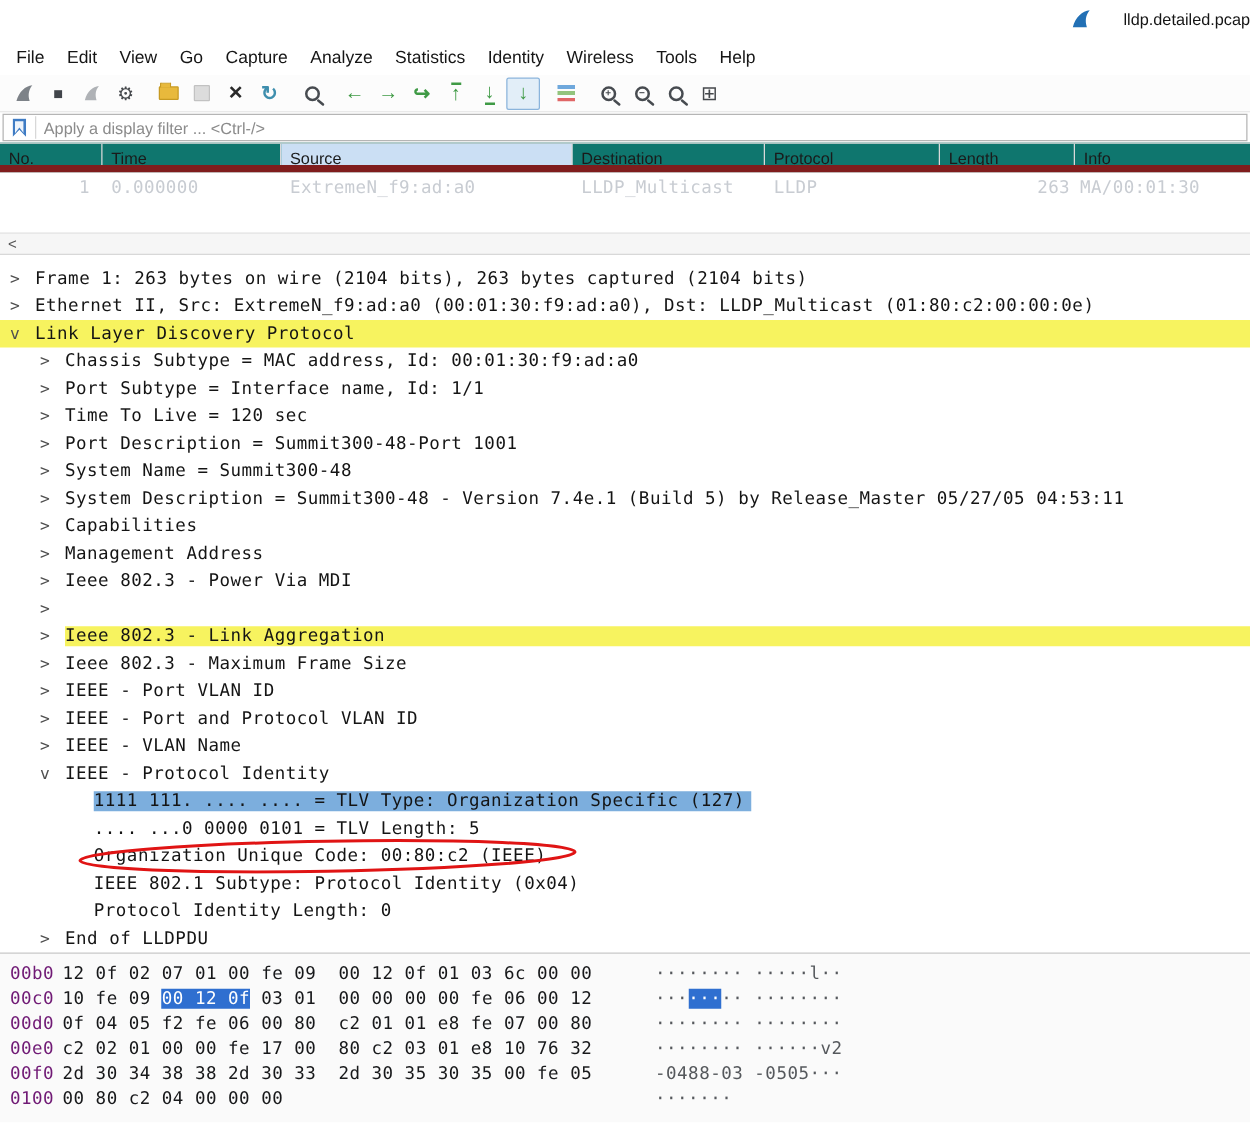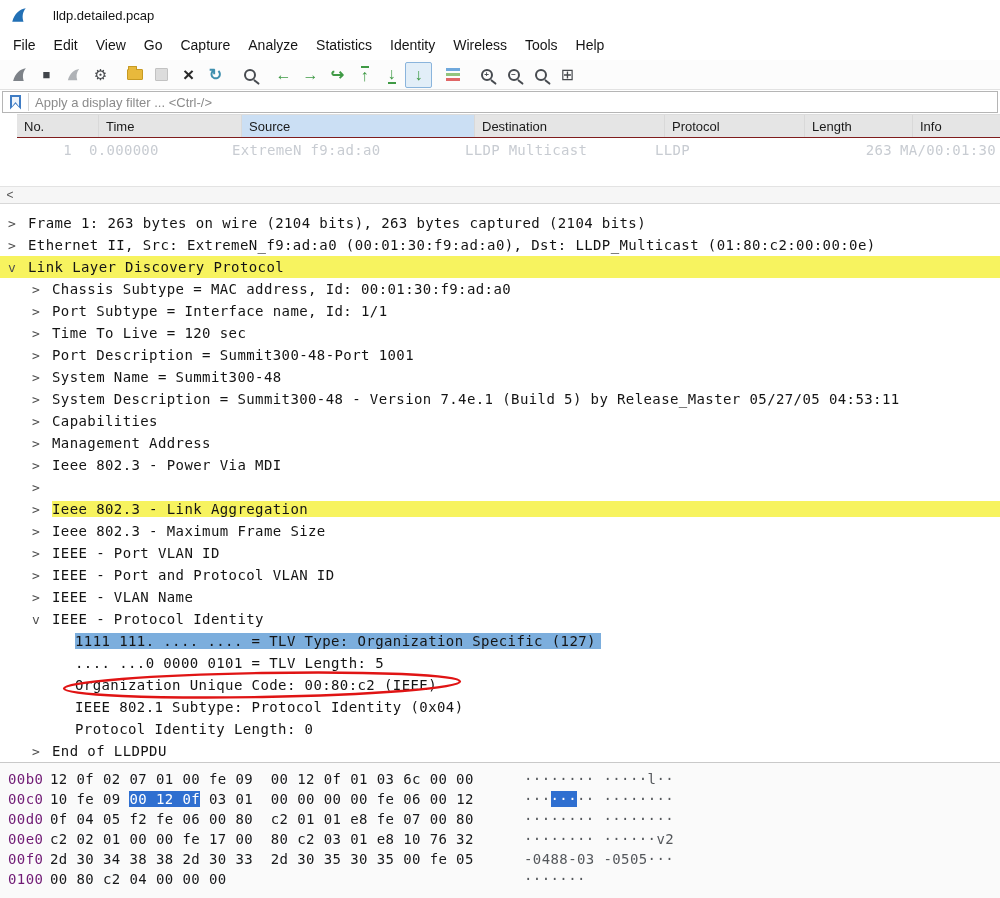--- a/index.html
+++ b/index.html
@@ -1,20 +1,20 @@
 <!DOCTYPE html>
 <html><head>
 <meta charset="utf-8">
 <style>
   * { box-sizing: border-box; margin: 0; padding: 0; }
   html,body { width:1000px; height:898px; background:#fff; overflow:hidden;
               font-family:"Liberation Sans", sans-serif; }
 
   
-  .titlebar { height:30px; display:flex; align-items:center; gap:25px; padding-left:10px; background:#fff; }
+  .titlebar { height:30px; display:flex; align-items:center; gap:25px; padding-left:10px; background:#fff;justify-content:flex-end; }
   .titlebar .title { font-size:13px; color:#151515; }
 
   
   .menubar { height:30px; display:flex; align-items:center; padding-left:4px; background:#fff; }
   .menu-item { padding:5px 9px; font-size:14px; color:#151515; cursor:default; }
 
   
   .toolbar { height:30px; display:flex; align-items:center; padding-left:6px; background:#fcfcfc;
              border-bottom:1px solid #e2e2e2; }
   .tbtn { width:27px; height:26px; display:flex; align-items:center; justify-content:center; position:relative; }
@@ -45,25 +45,25 @@
   .filterbox { height:22px; border:1px solid #b5b5b5; display:flex; align-items:center; background:#fff; }
   .bk { width:11px; height:15px; background:#3f7cc4; position:relative; margin:0 7px;
         clip-path:polygon(0 0,100% 0,100% 100%,50% 62%,0 100%); }
   .bk::after { content:""; position:absolute; left:2px; top:2px; right:2px; bottom:3px; background:#eef4fb;
         clip-path:polygon(0 0,100% 0,100% 100%,50% 55%,0 100%); }
   .fsep { width:1px; height:18px; background:#d8d8d8; margin-right:6px; }
   .filter-input { flex:1; border:none; outline:none; font-size:13px; color:#222; background:transparent; }
   .filter-input::placeholder { color:#8b8b8b; }
 
   
-  .pl-header { height:24px; display:flex; background:#e5e5e5; border-top:1px solid #dcdcdc;
-               border-bottom:1px solid #7f1d1d; font-size:13px; color:#1a1a1a;margin-left:17px; }
+  .pl-header { height:24px; display:flex; background:#0f766e; border-top:1px solid #dcdcdc;
+               border-bottom:6px solid #7f1d1d; font-size:13px; color:#1a1a1a; }
   .pl-h-cell { padding:4px 0 0 7px; border-right:1px solid #d9d9d9; height:100%; overflow:hidden; white-space:nowrap; }
   .hl-col { background:#cbdff4; }
-  .c0{width:82px;} .c1{width:143px;} .c2{width:233px;} .c3{width:190px;} .c4{width:140px;} .c5{width:108px;} .c6{flex:1;}
+  .c0{width:82px;} .c1{width:143px;} .c2{width:233px;} .c3{width:154px;} .c4{width:140px;} .c5{width:108px;} .c6{flex:1;}
   .pl-row { height:24px; display:flex; align-items:center; background:#fff; color:#c8ccd2;
             font:14px "DejaVu Sans Mono","Liberation Mono",monospace; letter-spacing:.3px; white-space:nowrap; }
   .pl-cell { padding-left:7px; overflow:hidden; }
   .ra { text-align:right; padding-right:10px; padding-left:0; }
   .pl-empty { height:24px; background:#fff; }
 
   
   .hscroll { height:18px; background:#f6f6f6; border-top:1px solid #e3e3e3; border-bottom:1px solid #d8d8d8;
              display:flex; align-items:center; }
   .hs-arrow { width:20px; text-align:center; color:#555; font-size:12px; line-height:1; }

